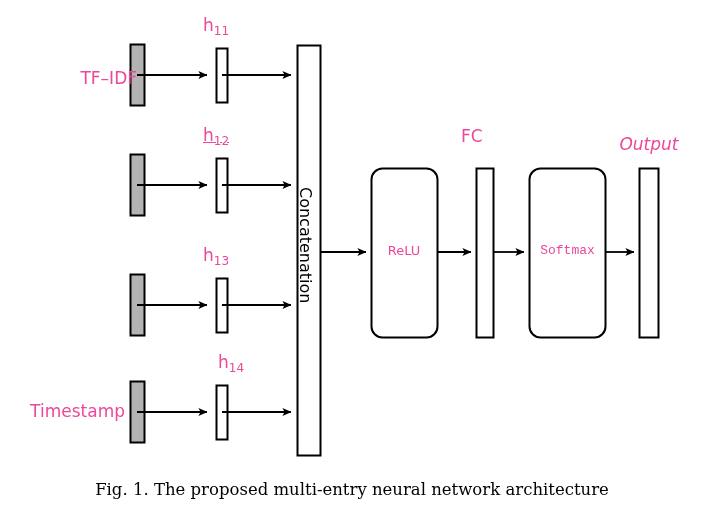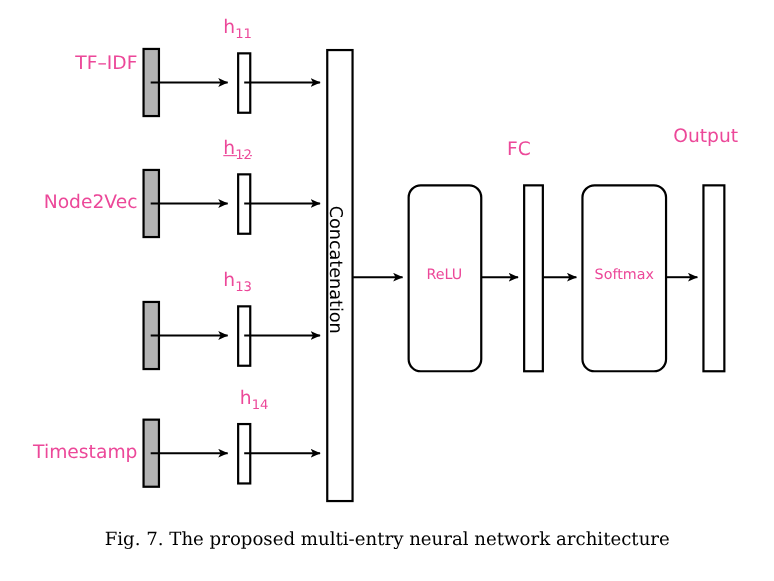--- a/index.html
+++ b/index.html
@@ -75,37 +75,36 @@
 
     <line x1="494" y1="252" x2="524" y2="252" stroke="#000" stroke-width="1.8" marker-end="url(#arrowhead)"></line>
 
     <rect x="529.5" y="168.5" width="76" height="169" rx="11" ry="11" fill="#fff" stroke="#000" stroke-width="2"></rect>
 
     <line x1="606" y1="252" x2="634" y2="252" stroke="#000" stroke-width="1.8" marker-end="url(#arrowhead)"></line>
 
     <rect x="639.5" y="168.5" width="19" height="169" fill="#fff" stroke="#000" stroke-width="2"></rect>
   </svg>
 
-  <div class="lbl input-label" style="left:0px;top:50px;width:125px;">TF–IDF</div>
-  <div class="lbl input-label" style="left:0px;top:176px;width:125px;">Node2Vec</div>
+  <div class="lbl input-label" style="left:0px;top:70px;width:125px;padding-left:12px;">TF–IDF</div>
   <div class="lbl input-label" style="left:0px;top:403px;width:125px;">Timestamp</div>
 
   <div class="lbl h-label" style="left:203px;top:17px;"><span>h</span><sub>11</sub></div>
 
   <div class="lbl h-label" style="left:203px;top:127px;text-decoration:underline;"><span>h</span><sub>12</sub></div>
 
   <div class="lbl h-label" style="left:203px;top:247px;"><span>h</span><sub>13</sub></div>
 
   <div class="lbl h-label" style="left:218px;top:354px;"><span>h</span><sub>14</sub></div>
 
   <div class="vert-label" style="left:315px;top:187px;transform:rotate(90deg);">Concatenation</div>
 
   <div class="lbl box-label" style="left:371px;top:244px;width:66px;text-align:center;">ReLU</div>
 
   <div class="lbl top-label" style="left:461px;top:128px;width:48px;text-align:left;">FC</div>
 
-  <div class="lbl box-label" style="left:525px;top:244px;width:85px;text-align:center;">Softmax</div>
+  <div class="lbl box-label" style="left:525px;top:244px;width:85px;text-align:center;font-family:Liberation Mono, monospace;">Softmax</div>
 
-  <div class="lbl top-label" style="left:612px;top:116px;width:74px;text-align:left;">Output</div>
+  <div class="lbl top-label" style="left:612px;top:136px;width:74px;text-align:center;font-style:italic;">Output</div>
 
-  <div class="caption">Fig. 7.  The proposed multi-entry neural network architecture</div>
+  <div class="caption">Fig. 1.  The proposed multi-entry neural network architecture</div>
 
 </div>
 
 </body></html>

